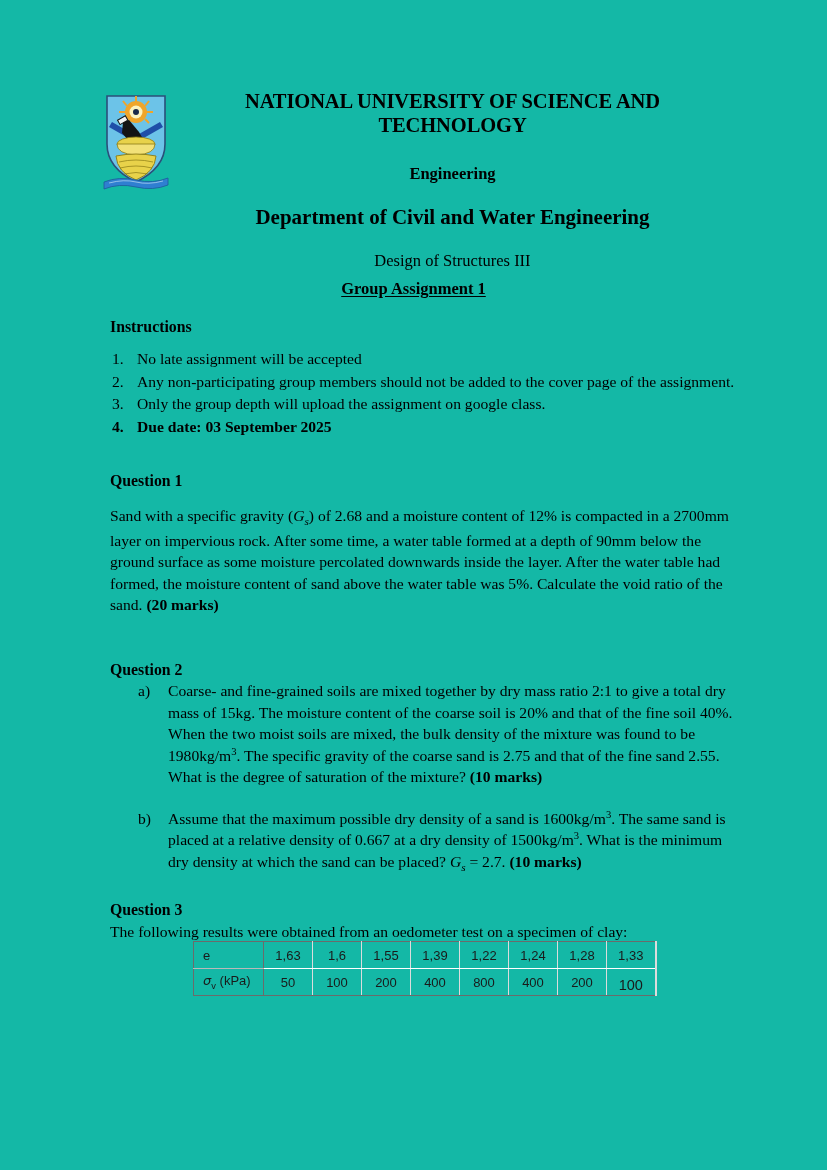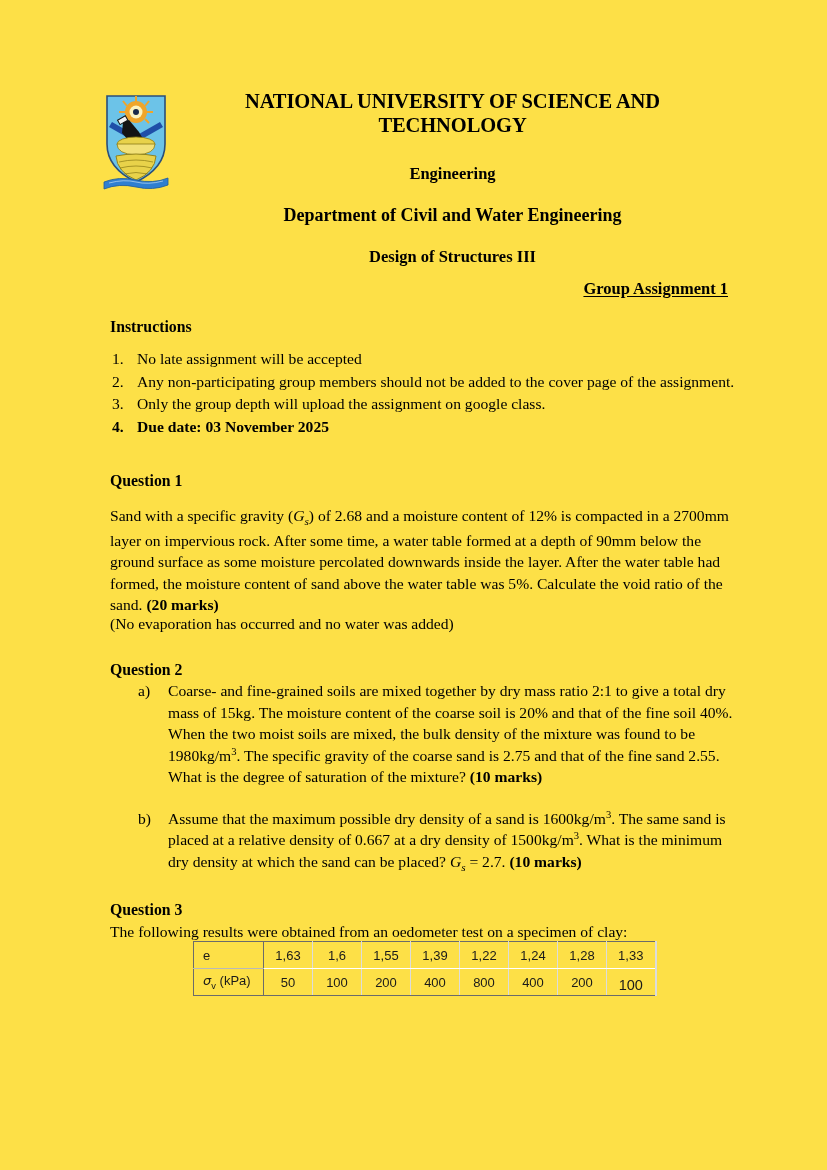--- a/index.html
+++ b/index.html
@@ -4,21 +4,21 @@
 <style>
   html, body {
     margin: 0;
     padding: 0;
     background: #ffffff;
   }
   .page {
     position: relative;
     width: 827px;
     height: 1170px;
-    background: #fde047;
+    background: #14b8a6;
     font-family: "Liberation Serif", "DejaVu Serif", serif;
     color: #000000;
     overflow: hidden;
   }
 
   
   .header {
     position: absolute;
     left: 99px;
     top: 90px;
@@ -42,34 +42,34 @@
     letter-spacing: -0.1px;
     line-height: 1.15;
     margin-bottom: 27px;
   }
   .faculty {
     font-size: 16.5px;
     font-weight: bold;
     margin-bottom: 21px;
   }
   .department {
-    font-size: 18px;
+    font-size: 21px;
     font-weight: bold;
     margin-bottom: 21px;
   }
   .course {
     font-size: 16.5px;
-    font-weight: bold;
+    font-weight: normal;
   }
   .assignment-title {
     position: absolute;
     left: 99px;
     top: 279px;
     width: 629px;
-    text-align: right;
+    text-align: center;
     font-size: 16.5px;
     font-weight: bold;
   }
   .assignment-title span {
     text-decoration: underline;
     text-underline-offset: 2px;
   }
 
   
   .body-block {
@@ -238,31 +238,30 @@
     <li>
       <span class="num">2.</span>
       <span>Any non-participating group members should not be added to the cover page of the assignment.</span>
     </li>
     <li>
       <span class="num">3.</span>
       <span>Only the group depth will upload the assignment on google class.</span>
     </li>
     <li class="bold">
       <span class="num">4.</span>
-      <span>Due date: 03 November 2025</span>
+      <span>Due date: 03 September 2025</span>
     </li>
   </ol>
 
   <div class="body-block q1-head h-label">Question 1</div>
 
   <div class="body-block q1-body">
     <span>Sand with a specific gravity (</span><i>G</i><i><sub>s</sub></i><span>) of 2.68 and a moisture content of 12% is compacted in a 2700mm layer on impervious rock. After some time, a water table formed at a depth of 90mm below the ground surface as some moisture percolated downwards inside the layer. After the water table had formed, the moisture content of sand above the water table was 5%. Calculate the void ratio of the sand. </span><b>(20 marks)</b>
   </div>
 
-  <div class="body-block q1-note">(No evaporation has occurred and no water was added)</div>
 
   <div class="body-block q2-head h-label">Question 2</div>
 
   <ol class="body-block q2-list">
     <li>
       <span class="alpha">a)</span>
       <span>Coarse- and fine-grained soils are mixed together by dry mass ratio 2:1 to give a total dry mass of 15kg. The moisture content of the coarse soil is 20% and that of the fine soil 40%. When the two moist soils are mixed, the bulk density of the mixture was found to be 1980kg/m</span><sup>3</sup><span>. The specific gravity of the coarse sand is 2.75 and that of the fine sand 2.55. What is the degree of saturation of the mixture? </span><b>(10 marks)</b>
     </li>
     <li>
       <span class="alpha">b)</span>

